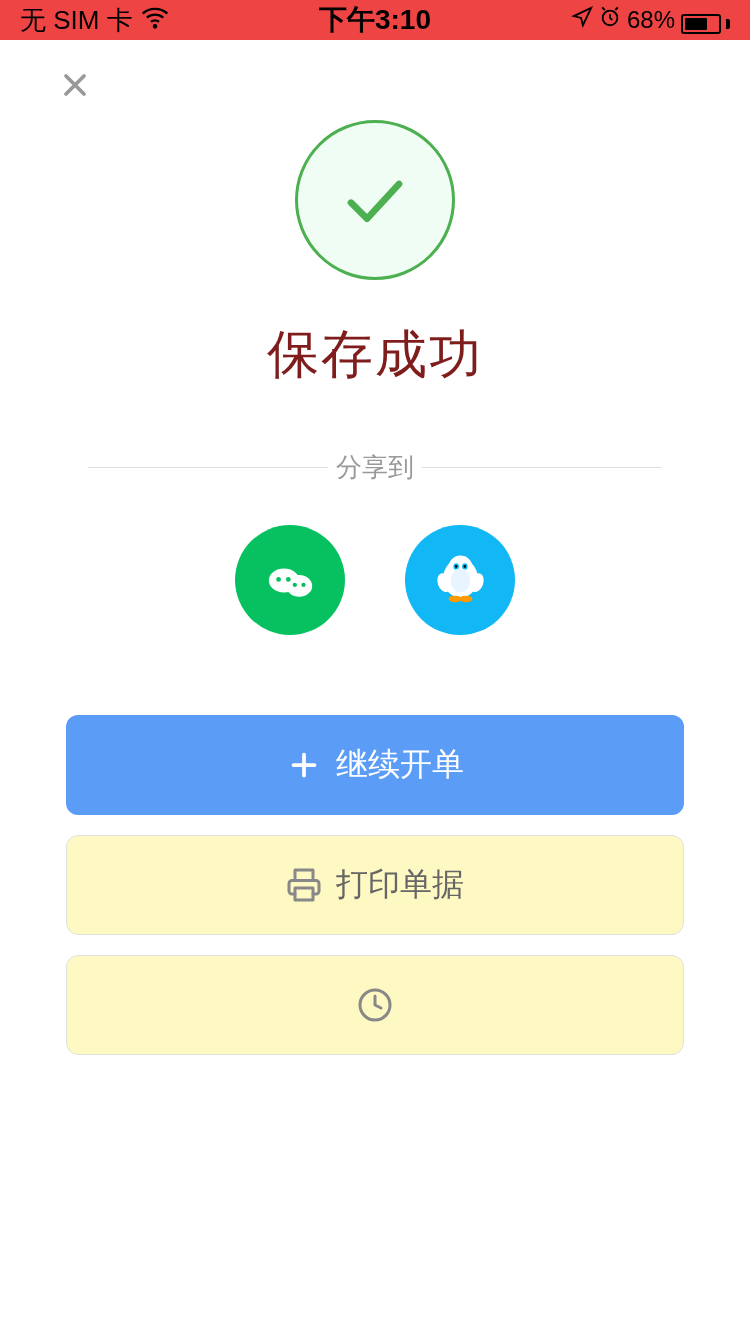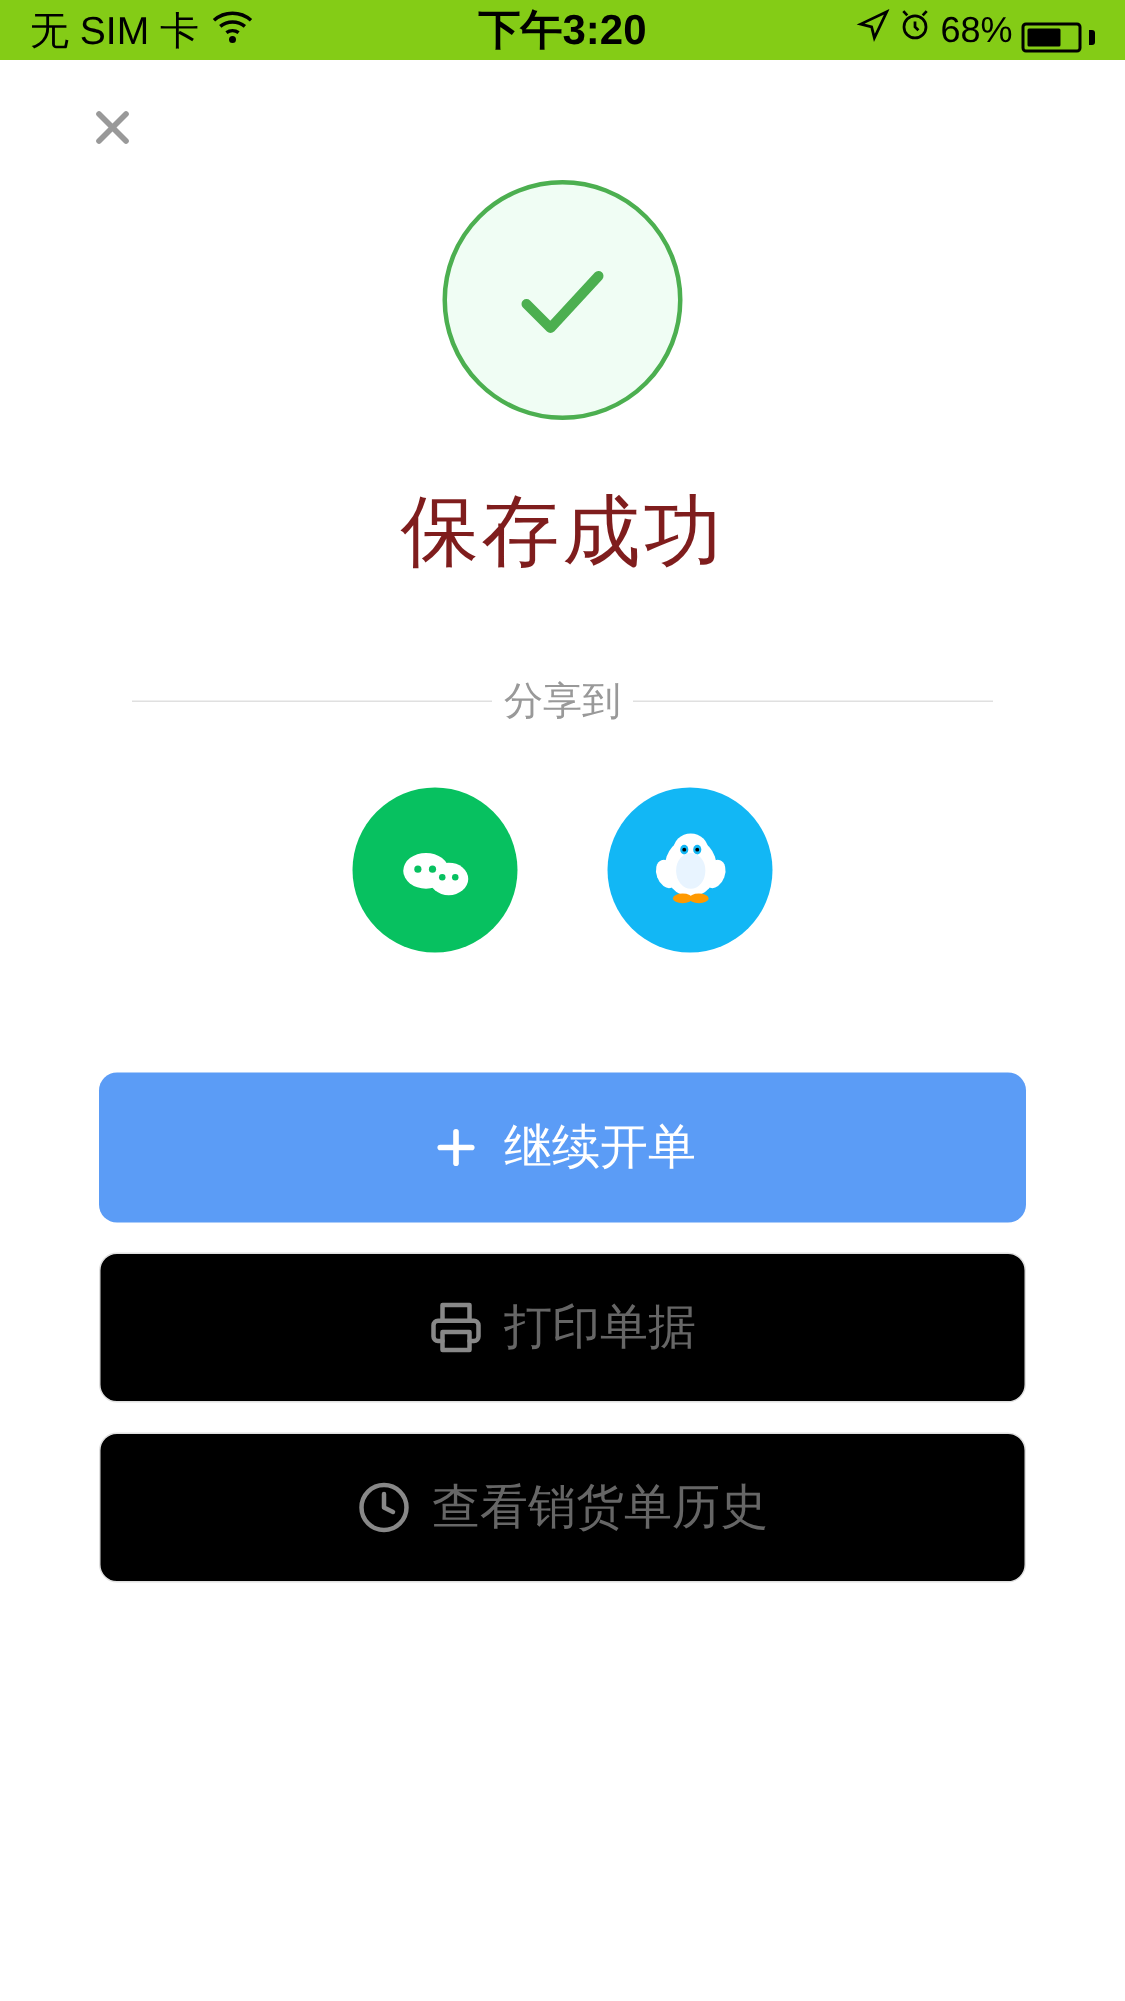--- a/index.html
+++ b/index.html
@@ -19,21 +19,21 @@
     }
 
     
     .status-bar {
       width: 100%;
       height: 40px;
       display: flex;
       align-items: center;
       justify-content: space-between;
       padding: 0 20px;
-      background: #84cc16;
+      background: #ef4444;
     }
 
     .status-bar-left {
       display: flex;
       align-items: center;
       gap: 8px;
       font-size: 26px;
       color: #000;
       font-weight: 500;
     }
@@ -213,21 +213,21 @@
       border: none;
     }
 
     .btn-primary {
       background: #5B9CF6;
       color: #ffffff;
       font-weight: 500;
     }
 
     .btn-secondary {
-      background: #000000;
+      background: #fef9c3;
       color: #666666;
       border: 1px solid #e0e0e0;
     }
 
     .btn svg {
       width: 36px;
       height: 36px;
     }
   </style>
 </head>
@@ -240,21 +240,21 @@
     <span>
       <svg viewBox="0 0 24 24" width="28" height="28" fill="none" stroke="#000" stroke-width="2">
         <path d="M5 12.55a11 11 0 0 1 14.08 0"></path>
         <path d="M1.42 9a16 16 0 0 1 21.16 0"></path>
         <path d="M8.53 16.11a6 6 0 0 1 6.95 0"></path>
         <circle cx="12" cy="20" r="1" fill="#000"></circle>
       </svg>
     </span>
   </div>
 
-  <div class="status-bar-center">下午3:20</div>
+  <div class="status-bar-center">下午3:10</div>
 
   <div class="status-bar-right">
 
     <span>
       <svg viewBox="0 0 24 24" width="22" height="22" fill="none" stroke="#000" stroke-width="2">
         <polygon points="3 11 22 2 13 21 11 13 3 11"></polygon>
       </svg>
     </span>
 
     <span>
@@ -356,17 +356,16 @@
         <rect x="6" y="14" width="12" height="8"></rect>
       </svg>
       <span>打印单据</span>
     </button>
 
     <button class="btn btn-secondary">
       <svg viewBox="0 0 24 24" fill="none" stroke="#888" stroke-width="2" stroke-linecap="round" stroke-linejoin="round">
         <circle cx="12" cy="12" r="10"></circle>
         <polyline points="12 6 12 12 16 14"></polyline>
       </svg>
-      <span>查看销货单历史</span>
     </button>
 
   </div>
 </div>
 
 </body></html>

